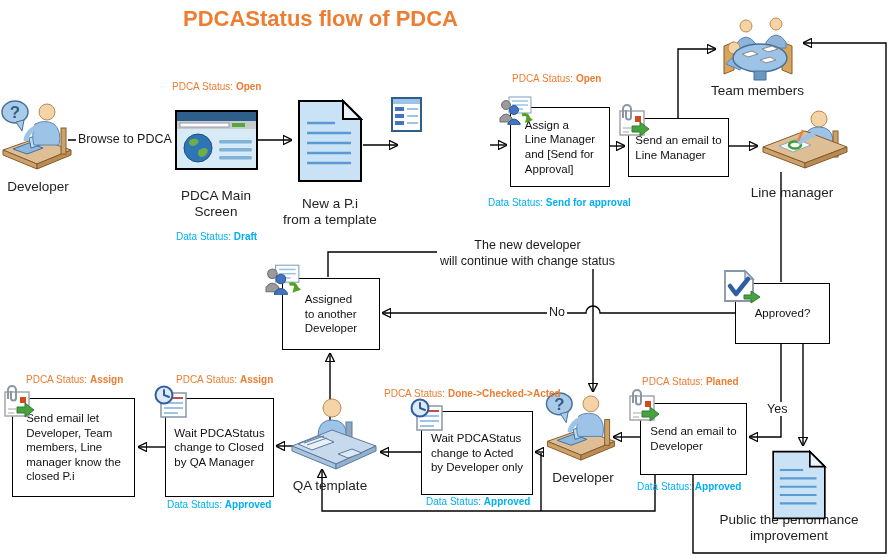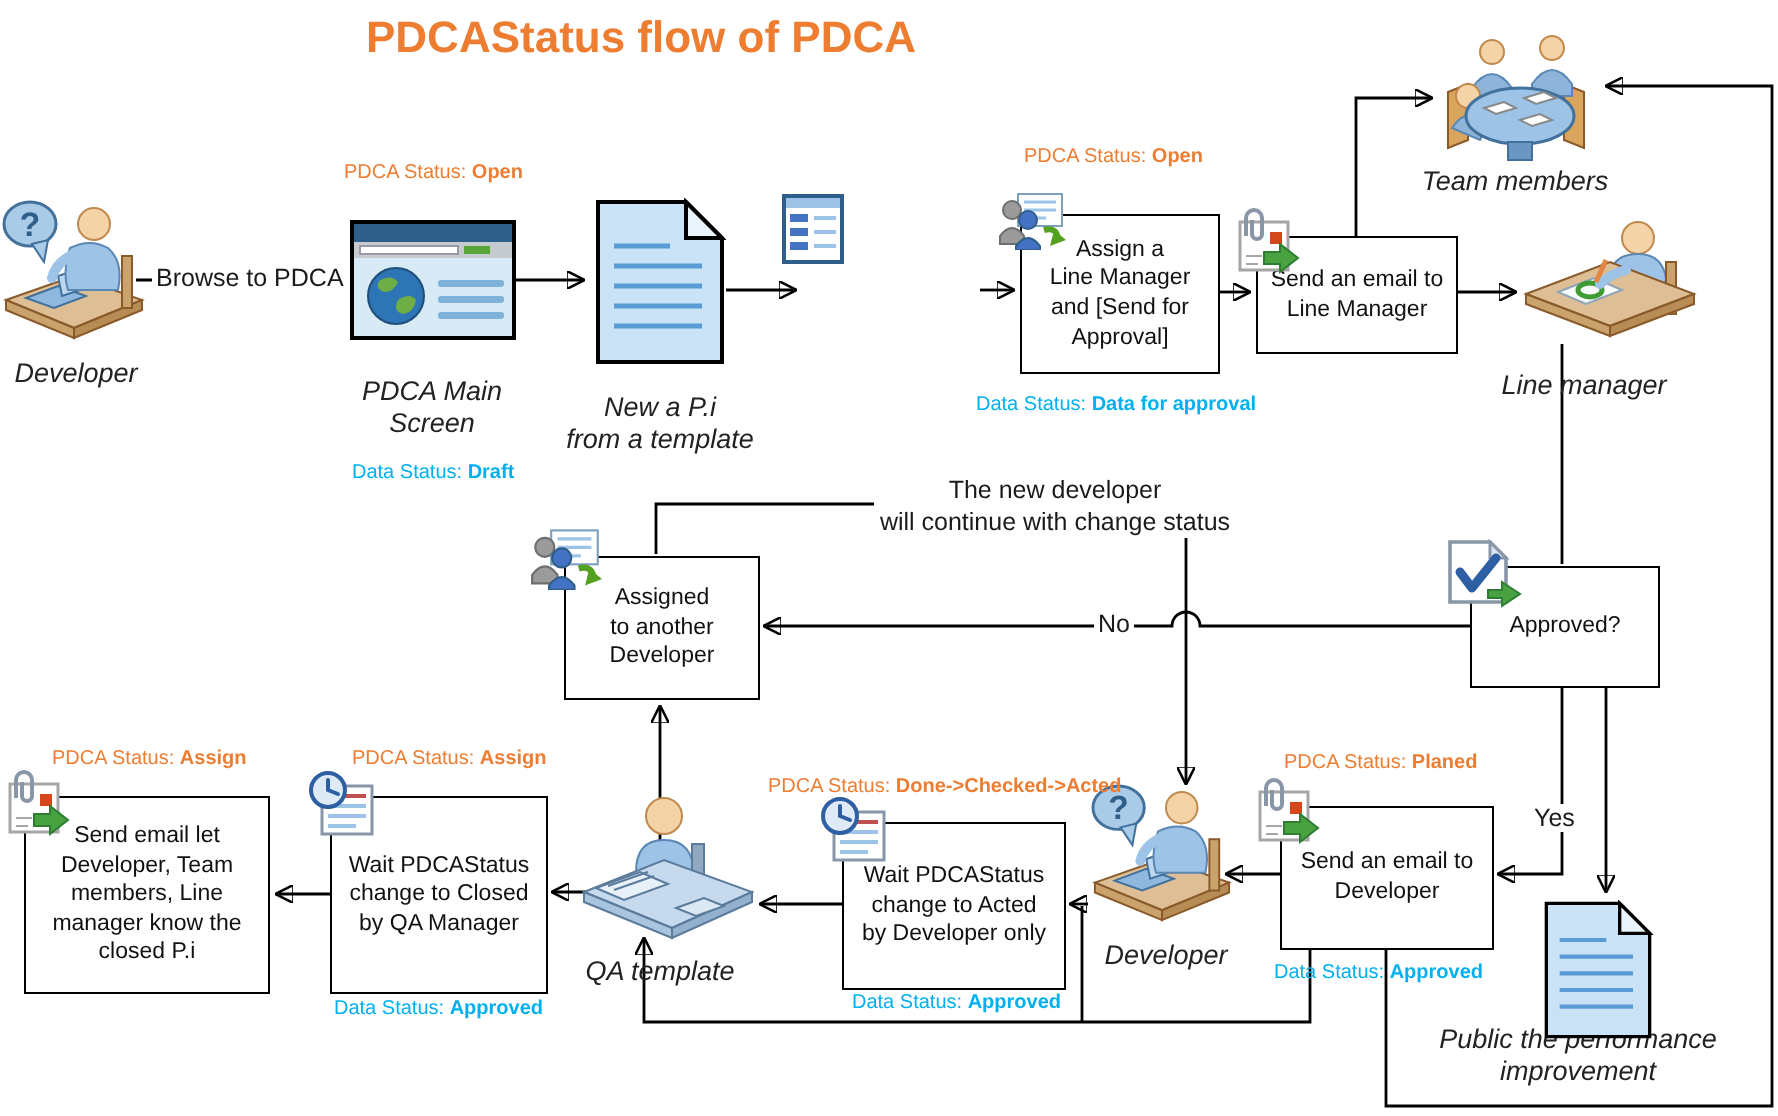--- a/index.html
+++ b/index.html
@@ -1,25 +1,25 @@
 <!DOCTYPE html>
 <html style="--accent_orange: #ED7D31; --accent_cyan: #00B0F0;"><head>
 <meta charset="utf-8">
 <style>
   html,body{margin:0;padding:0;background:#fff;}
   #canvas{position:relative;width:889px;height:558px;background:#fff;overflow:hidden;
           font-family:"Liberation Sans",sans-serif;color:#1a1a1a;}
   .wires{position:absolute;left:0;top:0;z-index:1;}
   .wires path{fill:none;stroke:#000;stroke-width:1.4;}
   .box{position:absolute;z-index:2;background:#fff;border:1.4px solid #000;
-       display:flex;align-items:center;justify-content:center;text-align:center;
+       display:flex;align-items:center;justify-content:center;text-align:left;
        font-size:11.5px;line-height:1.27;color:#111;}
   .box span{white-space:pre-line;}
   .lbl{position:absolute;z-index:2;text-align:center;font-size:13.5px;line-height:1.15;
-       color:#222;white-space:pre-line;font-style:italic;}
+       color:#222;white-space:pre-line;}
   .note{position:absolute;z-index:2;text-align:center;font-size:12.5px;line-height:1.25;
        color:#1a1a1a;white-space:pre-line;}
   .status{position:absolute;z-index:4;font-size:10px;white-space:nowrap;}
   .status .val{font-weight:bold;}
   .status.pdca{color:var(--accent_orange);}
   .status.data{color:var(--accent_cyan);}
   .edge-lbl{position:absolute;z-index:5;background:#fff;font-size:12.5px;padding:0 2px;color:#1a1a1a;}
   .title{position:absolute;left:183px;top:6px;z-index:2;font-size:22px;font-weight:bold;
          color:var(--accent_orange);}
   .icon{position:absolute;z-index:3;}
@@ -320,21 +320,21 @@
   <div class="lbl" style="left:537px;top:470px;width:92px">Developer</div>
   <div class="lbl" style="left:282px;top:478px;width:96px">QA template</div>
   <div class="lbl" style="left:690px;top:512px;width:198px">Public the performance
 improvement</div>
   <div class="note" style="left:400px;top:238px;width:255px">The new developer
 will continue with change status</div>
 
   <div class="status pdca" style="left:172px;top:81px"><span>PDCA Status: </span><span class="val">Open</span></div>
   <div class="status data" style="left:176px;top:231px"><span>Data Status: </span><span class="val">Draft</span></div>
   <div class="status pdca" style="left:512px;top:73px"><span>PDCA Status: </span><span class="val">Open</span></div>
-  <div class="status data" style="left:488px;top:197px"><span>Data Status: </span><span class="val">Data for approval</span></div>
+  <div class="status data" style="left:488px;top:197px"><span>Data Status: </span><span class="val">Send for approval</span></div>
   <div class="status pdca" style="left:642px;top:376px"><span>PDCA Status: </span><span class="val">Planed</span></div>
   <div class="status data" style="left:637px;top:481px"><span>Data Status: </span><span class="val">Approved</span></div>
   <div class="status pdca" style="left:384px;top:388px"><span>PDCA Status: </span><span class="val">Done-&gt;Checked-&gt;Acted</span></div>
   <div class="status data" style="left:426px;top:496px"><span>Data Status: </span><span class="val">Approved</span></div>
   <div class="status pdca" style="left:176px;top:374px"><span>PDCA Status: </span><span class="val">Assign</span></div>
   <div class="status data" style="left:167px;top:499px"><span>Data Status: </span><span class="val">Approved</span></div>
   <div class="status pdca" style="left:26px;top:374px"><span>PDCA Status: </span><span class="val">Assign</span></div>
 
   <div class="edge-lbl" style="left:76px;top:132px">Browse to PDCA</div>
   <div class="edge-lbl" style="left:547px;top:305px">No</div>

